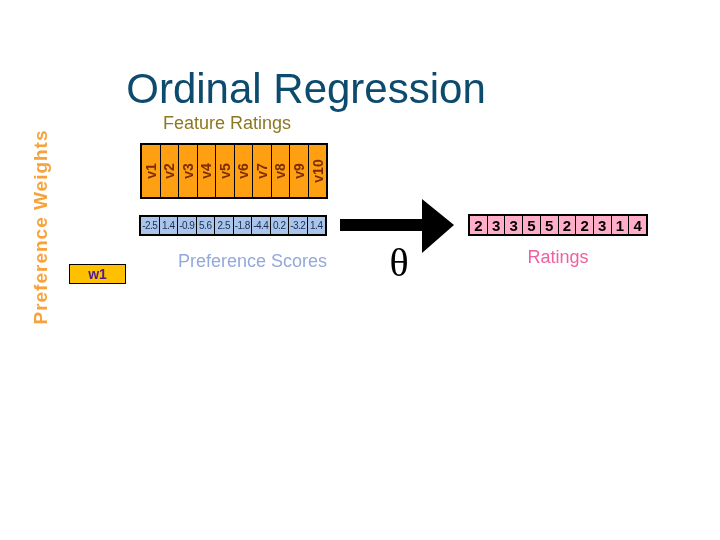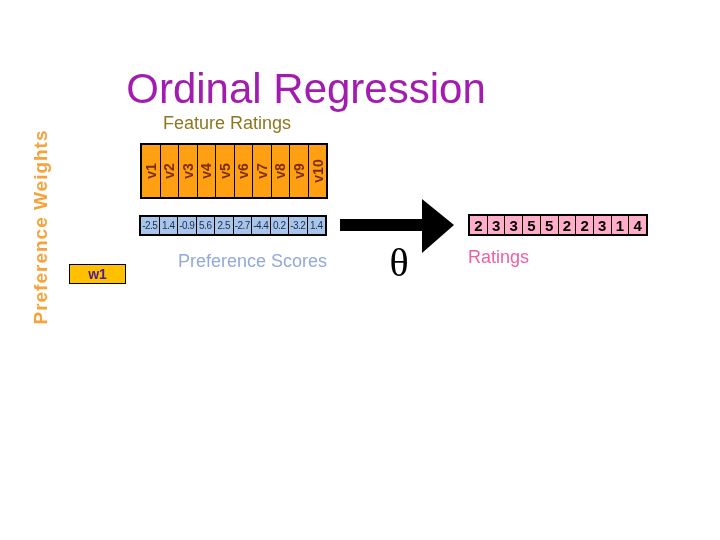--- a/index.html
+++ b/index.html
@@ -4,21 +4,21 @@
 <style>
   html,body { margin:0; padding:0; background:#fff; }
   .slide {
     position:relative; width:720px; height:540px; background:#ffffff;
     font-family:"Liberation Sans", sans-serif; overflow:hidden;
   }
 
   .title {
     position:absolute; top:36px; left:0; width:612px;
     text-align:center; font-size:42px; line-height:50px;
-    font-weight:400; color:#a21caf;
+    font-weight:400; color:#0c4a6e;
   }
 
   .fv-label {
     position:absolute; left:163px; top:111px;
     font-size:18px; line-height:24px; color:var(--feature-vectors-label,#8d7822);
     white-space:nowrap;
   }
 
   .pw-label {
     position:absolute; left:41px; top:227px;
@@ -58,21 +58,21 @@
     font-size:14px; font-weight:bold; color:#4c1d95;margin-top:48px;
   }
 
   .ps-label {
     position:absolute; left:139px; top:249px; width:188px; text-align:right;
     font-size:18px; line-height:24px; color:var(--preference-scores-label,#93a9dc);
     white-space:nowrap;
   }
 
   .ratings-label {
-    position:absolute; left:468px; top:245px; width:180px; 
+    position:absolute; left:468px; top:245px; width:180px; text-align:center;
     font-size:18px; line-height:24px; color:var(--ratings-label,#f05fa0);
     white-space:nowrap;
   }
 
   .arrow { position:absolute; left:338px; top:196px; }
 
   .theta {
     position:absolute; left:384px; top:242px; width:30px;
     font-family:"Liberation Serif", serif; font-size:40px; line-height:42px;
     color:#000; text-align:center;
@@ -136,21 +136,21 @@
       <div class="cell">
         <span>-0.9</span>
       </div>
       <div class="cell">
         <span>5.6</span>
       </div>
       <div class="cell">
         <span>2.5</span>
       </div>
       <div class="cell">
-        <span>-2.7</span>
+        <span>-1.8</span>
       </div>
       <div class="cell">
         <span>-4.4</span>
       </div>
       <div class="cell">
         <span>0.2</span>
       </div>
       <div class="cell">
         <span>-3.2</span>
       </div>

